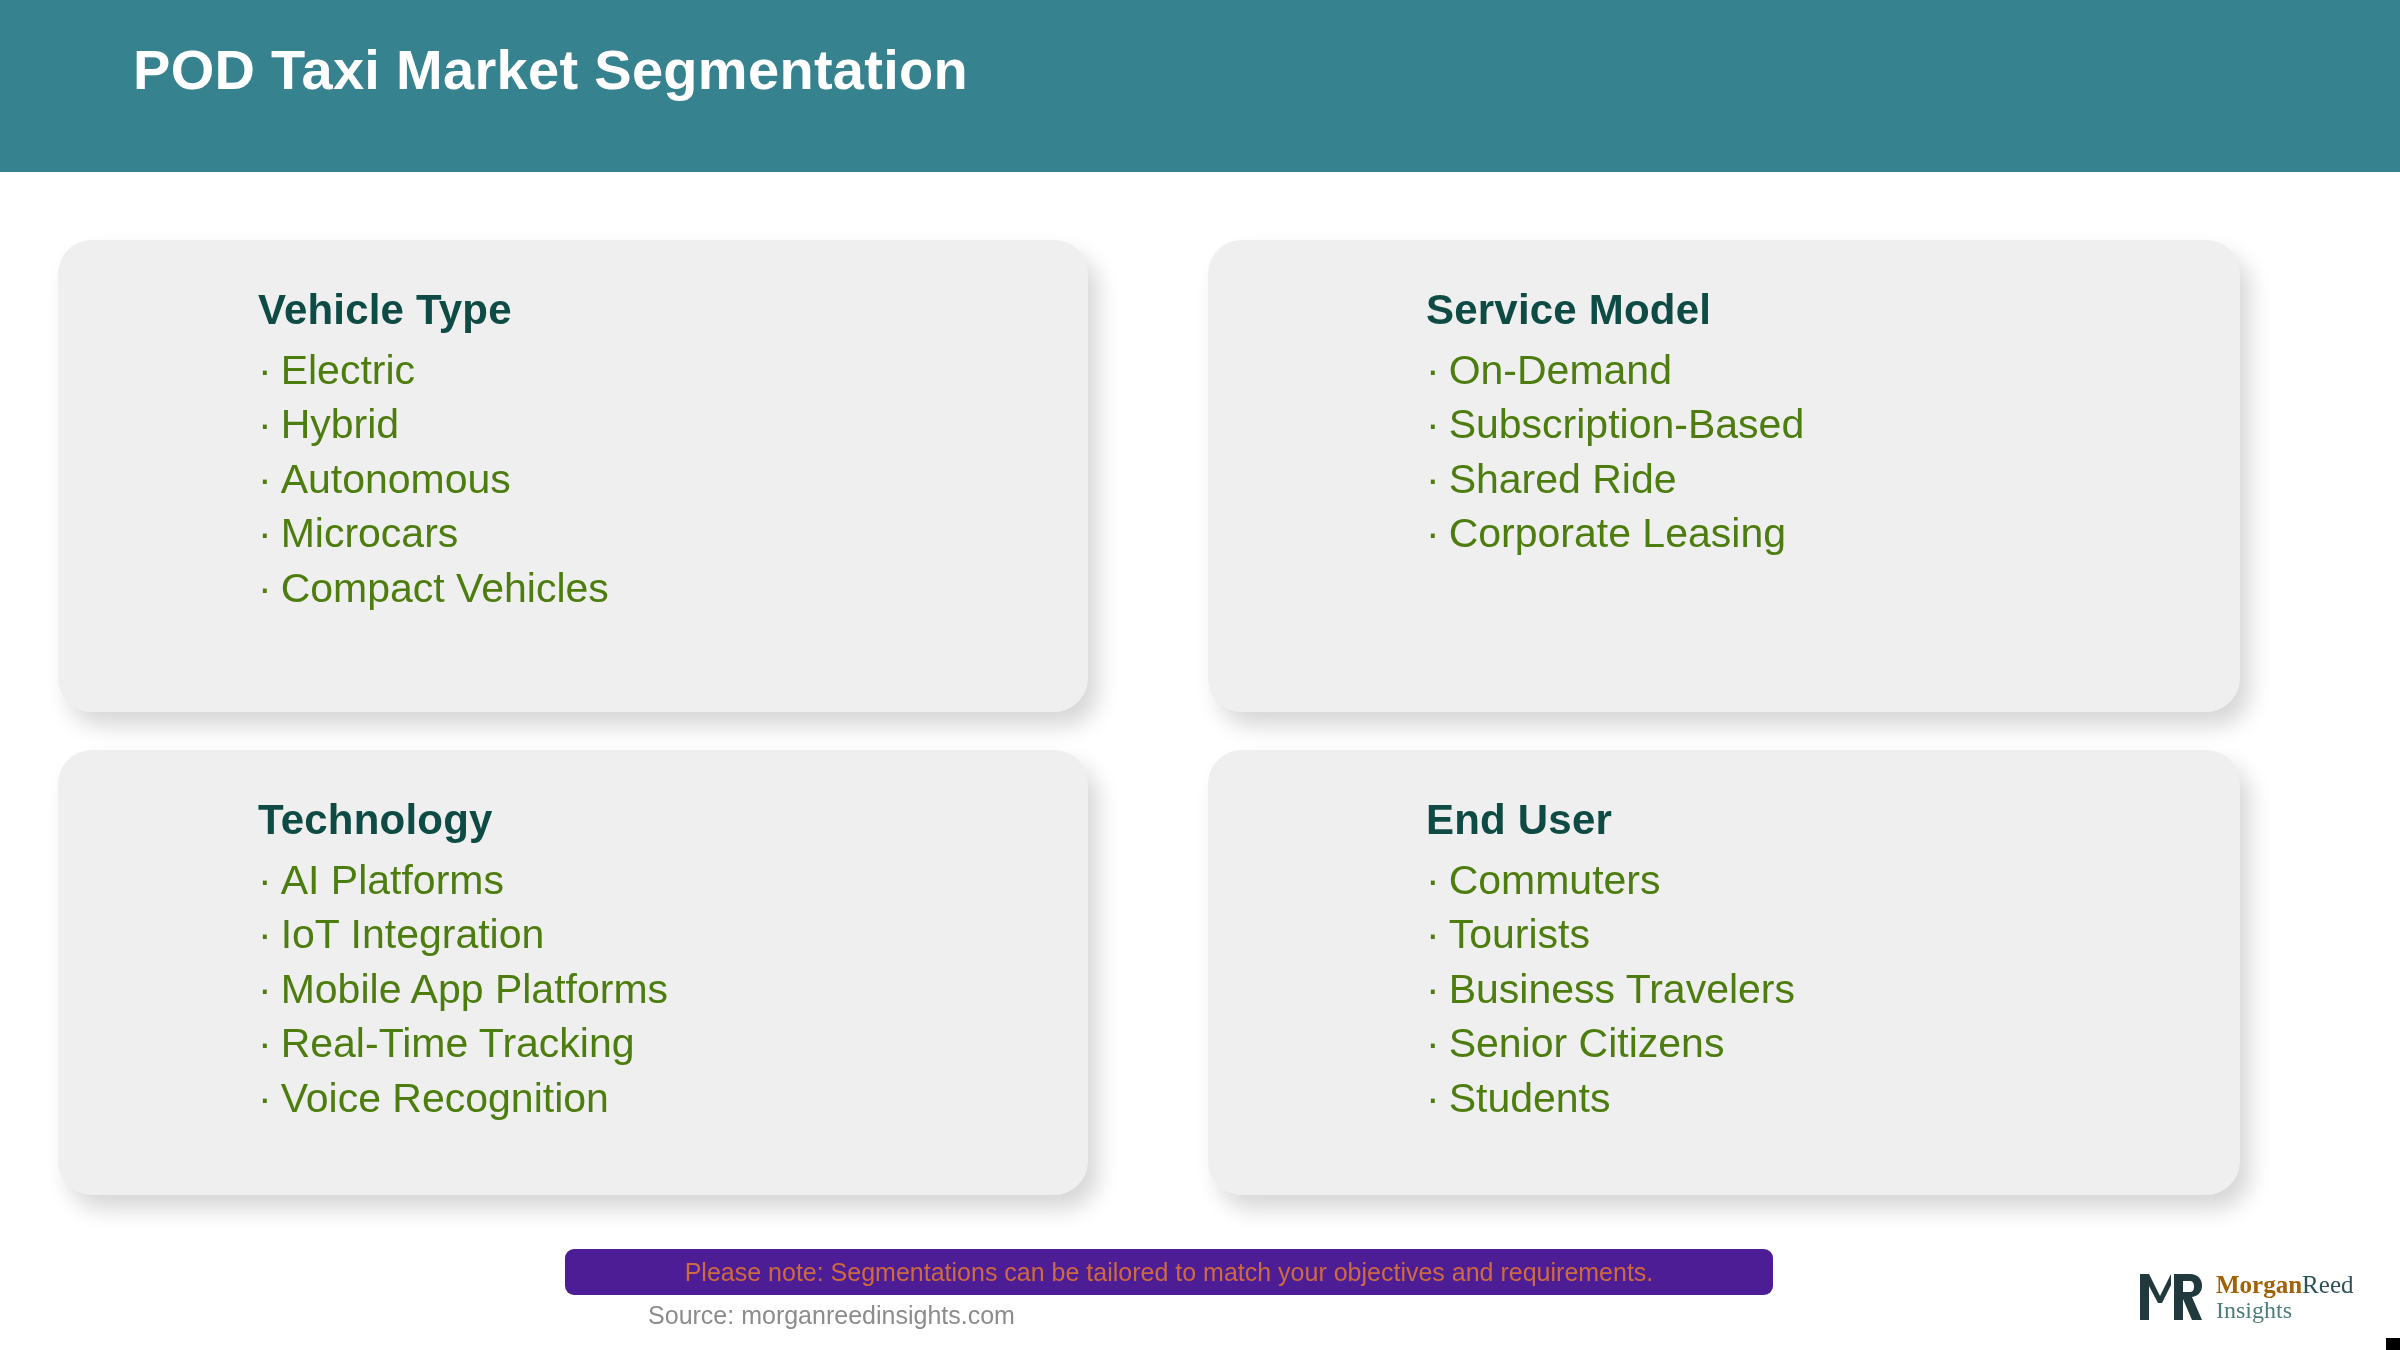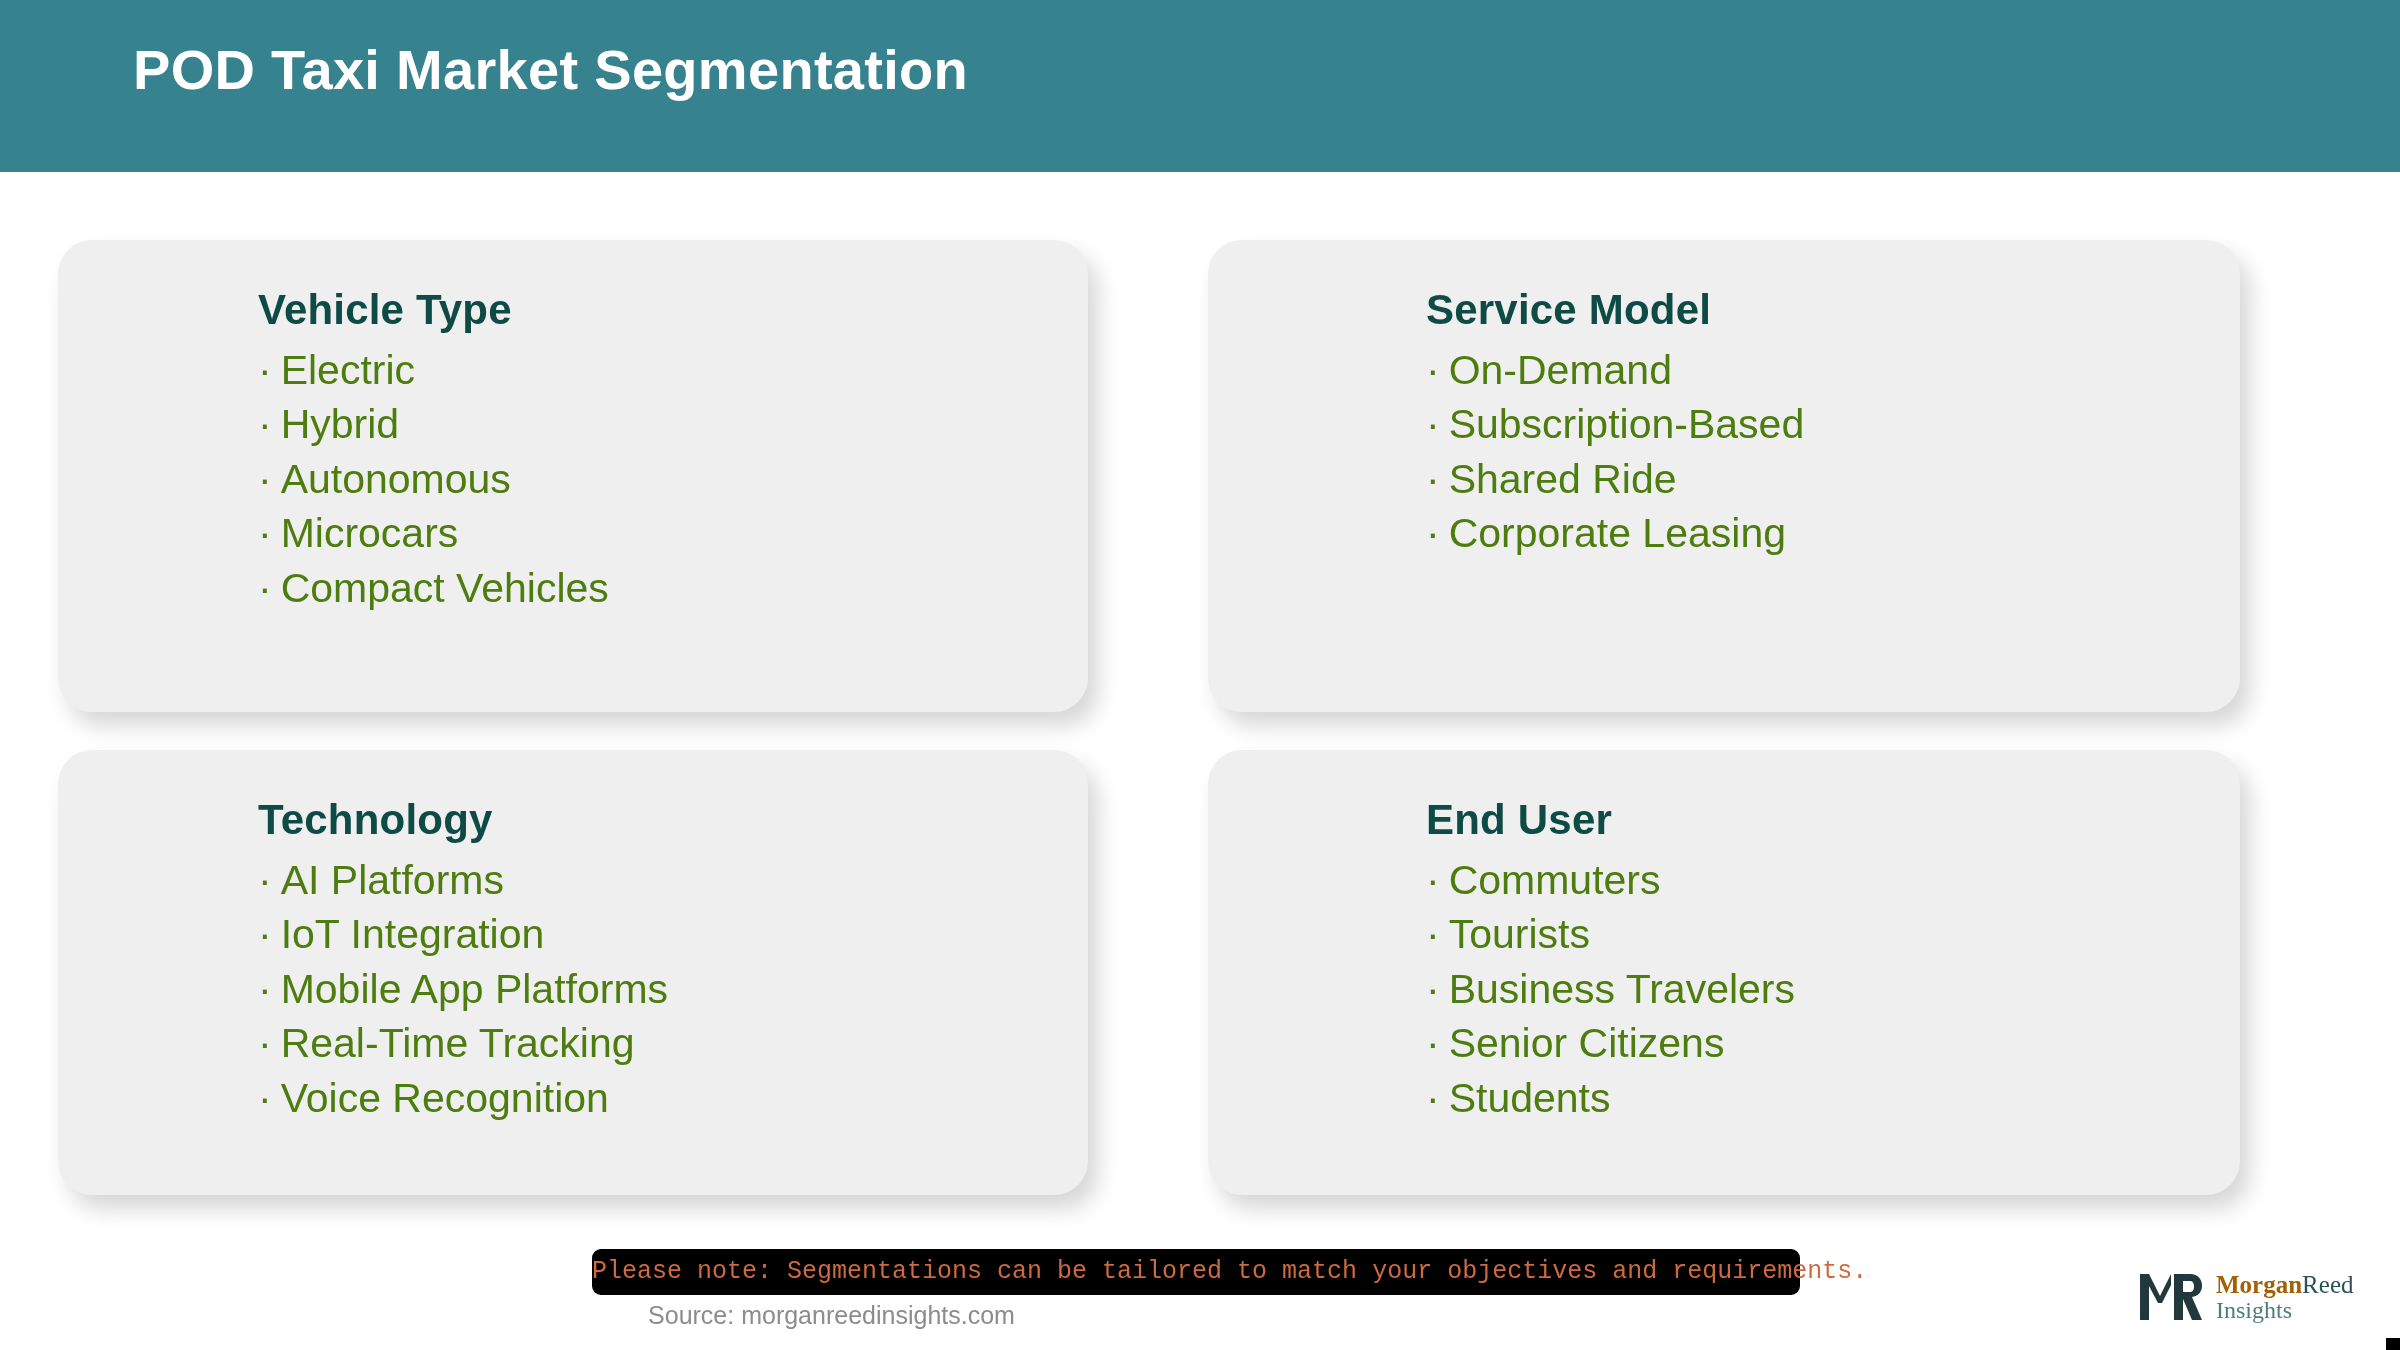--- a/index.html
+++ b/index.html
@@ -85,27 +85,26 @@
     font-weight: 400;
   }
   .bullet-dot {
     display: inline-block;
     margin-right: 9px;
   }
 
   
   .note-pill {
     position: absolute;
-    left: 592px;
+    left: 565px;
     top: 1249px;
     width: 1208px;
     height: 46px;
-    background: #000000;
+    background: #4c1d95;
     border-radius: 9px;
-    font-family: Liberation Mono, monospace;
   }
   .note-text {
     position: absolute;
     left: 0;
     top: 0;
     width: 1208px;
     height: 46px;
     line-height: 46px;
     text-align: center;
     font-size: 25px;

